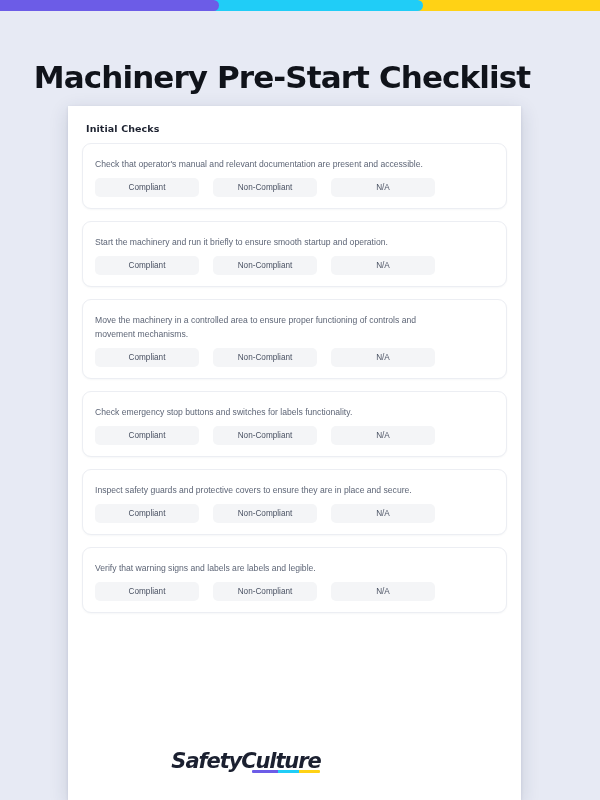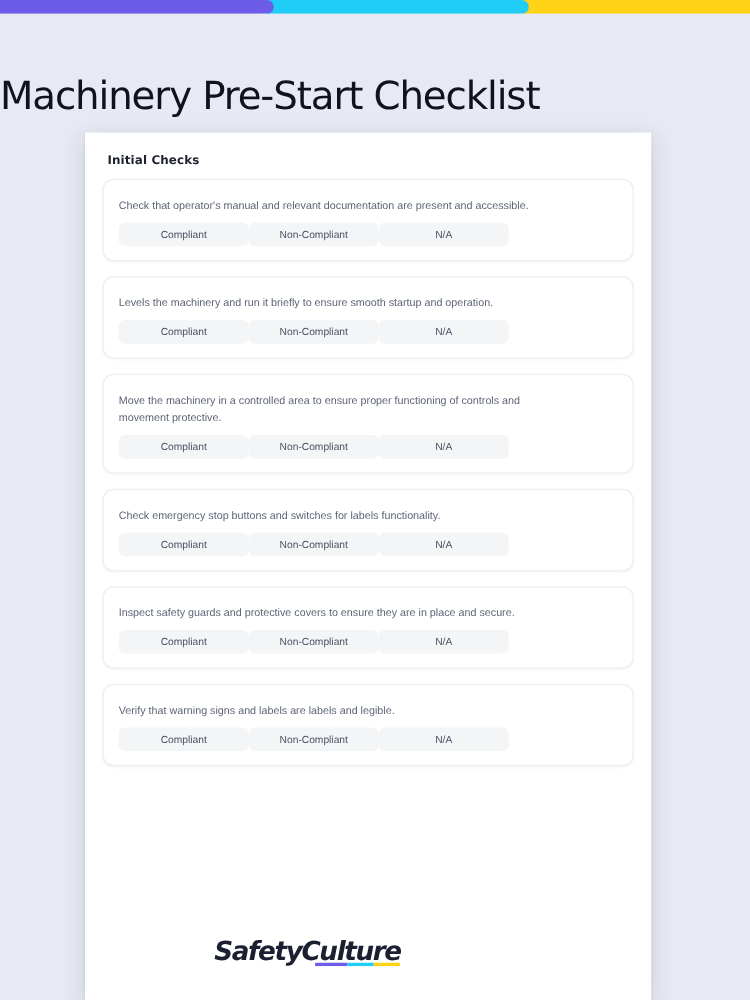--- a/index.html
+++ b/index.html
@@ -45,23 +45,24 @@
     background: #ffd215;
     z-index: 1;
   }
 
   
   .page-title {
     position: absolute;
     top: 57px;
     left: 0;
     width: 564px;
+    text-align: center;
     font-size: 31px;
     line-height: 40px;
-    font-weight: 400;
+    font-weight: 700;
     letter-spacing: -0.9px;
     color: #10131a;
     font-family: "DejaVu Sans", sans-serif;
   }
 
   
   .doc-card {
     position: absolute;
     top: 106px;
     left: 68px;
@@ -100,21 +101,21 @@
   .item-text {
     font-size: 8.6px;
     line-height: 14px;
     color: #5d6576;
     margin-bottom: 7px;
     max-width: 330px;
   }
 
   .answer-row {
     display: flex;
-    gap: 0;
+    gap: 14px;
   }
 
   .answer-btn {
     width: 104px;
     height: 19px;
     background: #f4f5f7;
     border: none;
     border-radius: 5px;
     font-size: 8.2px;
     color: #4a5263;
@@ -177,29 +178,29 @@
       <div class="section-heading">Initial Checks</div>
       <div class="item-card">
         <div class="item-text">Check that operator's manual and relevant documentation are present and accessible.</div>
         <div class="answer-row">
           <button class="answer-btn">Compliant</button>
           <button class="answer-btn">Non-Compliant</button>
           <button class="answer-btn">N/A</button>
         </div>
       </div>
       <div class="item-card">
-        <div class="item-text">Levels the machinery and run it briefly to ensure smooth startup and operation.</div>
-        <div class="answer-row">
-          <button class="answer-btn">Compliant</button>
-          <button class="answer-btn">Non-Compliant</button>
-          <button class="answer-btn">N/A</button>
-        </div>
-      </div>
-      <div class="item-card">
-        <div class="item-text">Move the machinery in a controlled area to ensure proper functioning of controls and movement protective.</div>
+        <div class="item-text">Start the machinery and run it briefly to ensure smooth startup and operation.</div>
+        <div class="answer-row">
+          <button class="answer-btn">Compliant</button>
+          <button class="answer-btn">Non-Compliant</button>
+          <button class="answer-btn">N/A</button>
+        </div>
+      </div>
+      <div class="item-card">
+        <div class="item-text">Move the machinery in a controlled area to ensure proper functioning of controls and movement mechanisms.</div>
         <div class="answer-row">
           <button class="answer-btn">Compliant</button>
           <button class="answer-btn">Non-Compliant</button>
           <button class="answer-btn">N/A</button>
         </div>
       </div>
       <div class="item-card">
         <div class="item-text">Check emergency stop buttons and switches for labels functionality.</div>
         <div class="answer-row">
           <button class="answer-btn">Compliant</button>

